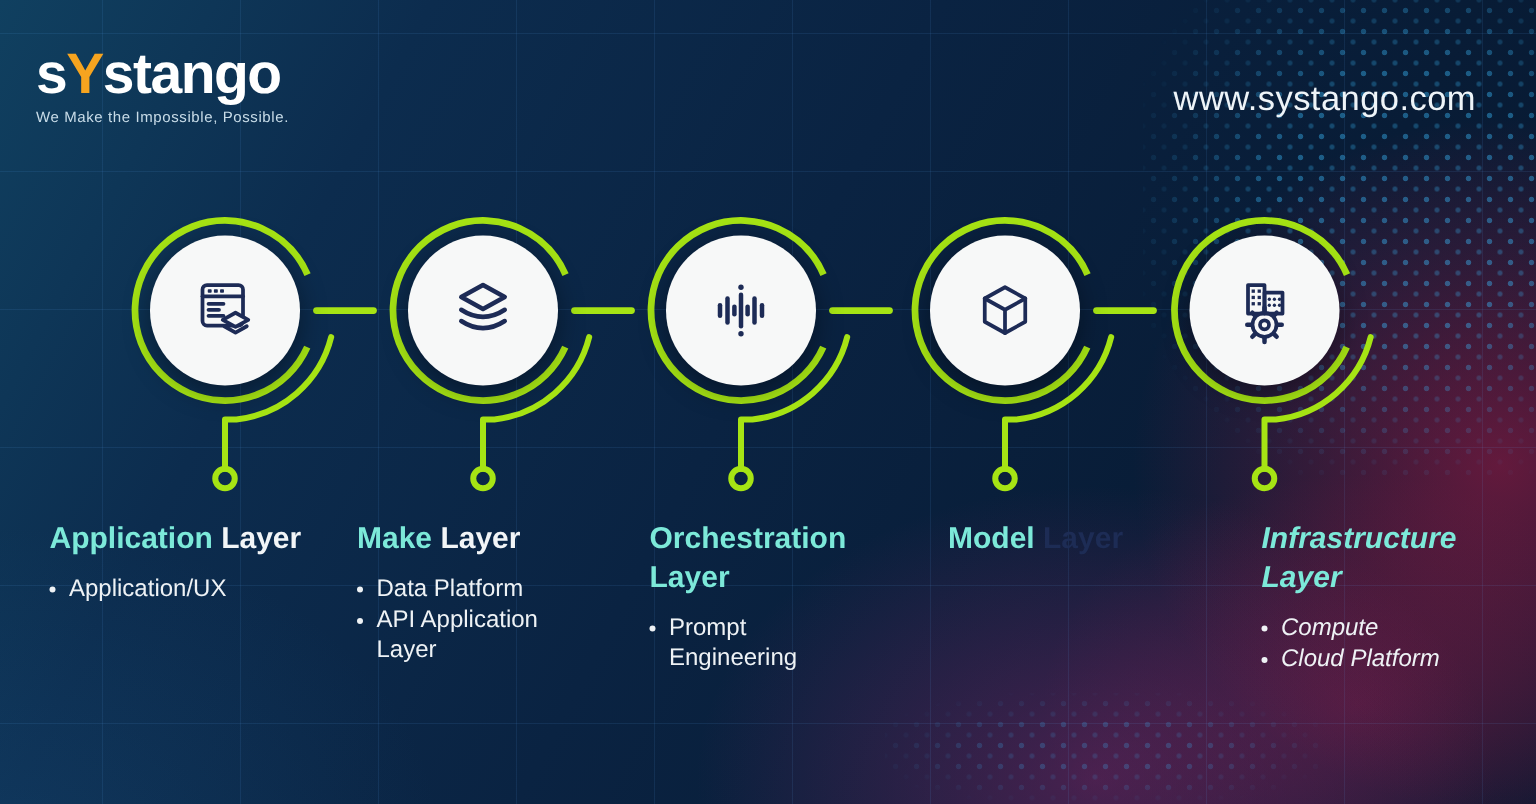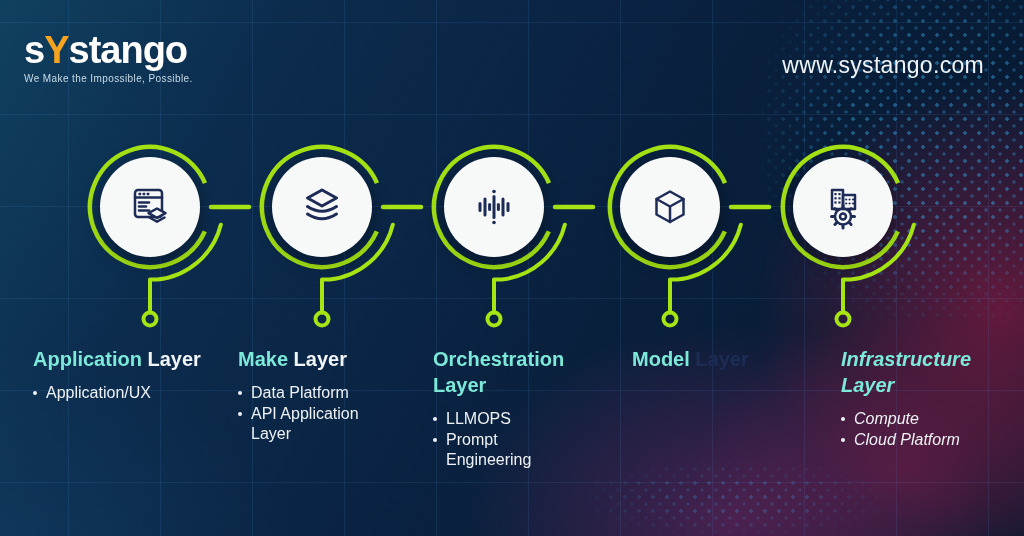--- a/index.html
+++ b/index.html
@@ -213,24 +213,20 @@
             <span class="dot"></span>
             <span class="bullet-text">API Application Layer</span>
           </li>
         </ul>
       </div>
       <div class="layer-column" style="left: 433px; width: 142px;">
         <div class="layer-title"><span class="title-accent">Orchestration</span> <span class="rest-teal">Layer</span></div>
         <ul class="bullets">
           <li class="bullet">
             <span class="dot"></span>
-            <span class="bullet-text">LLMOPS</span>
-          </li>
-          <li class="bullet">
-            <span class="dot"></span>
             <span class="bullet-text">Prompt Engineering</span>
           </li>
         </ul>
       </div>
       <div class="layer-column" style="left: 632px; width: 150px;">
         <div class="layer-title"><span class="title-accent">Model</span> <span class="rest-navy">Layer</span></div>
       </div>
       <div class="layer-column" style="left: 841px; width: 145px; font-style: italic;">
         <div class="layer-title"><span class="title-accent">Infrastructure</span> <span class="rest-teal">Layer</span></div>
         <ul class="bullets">

